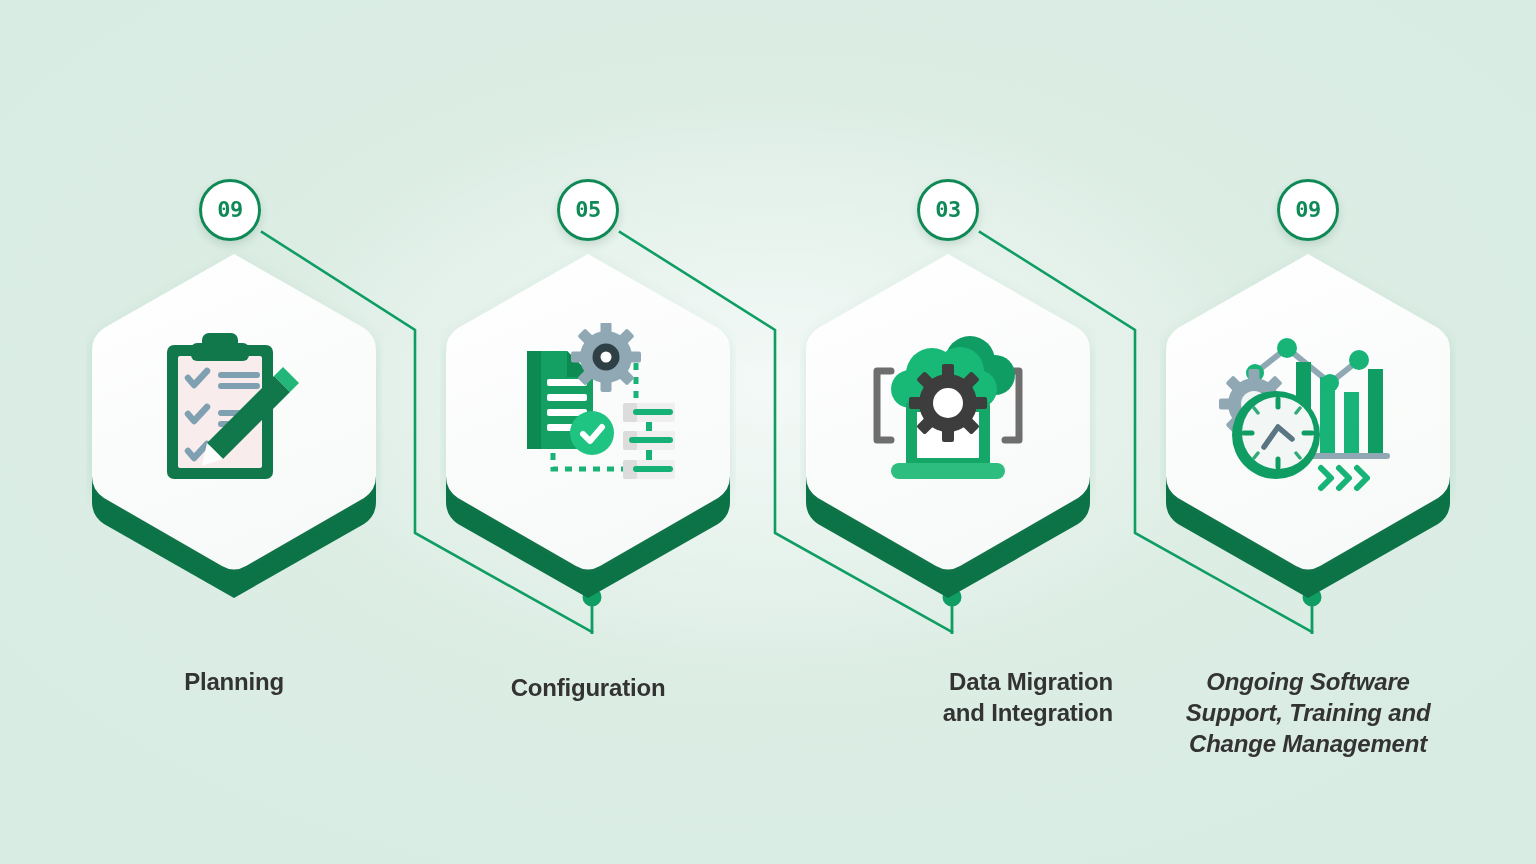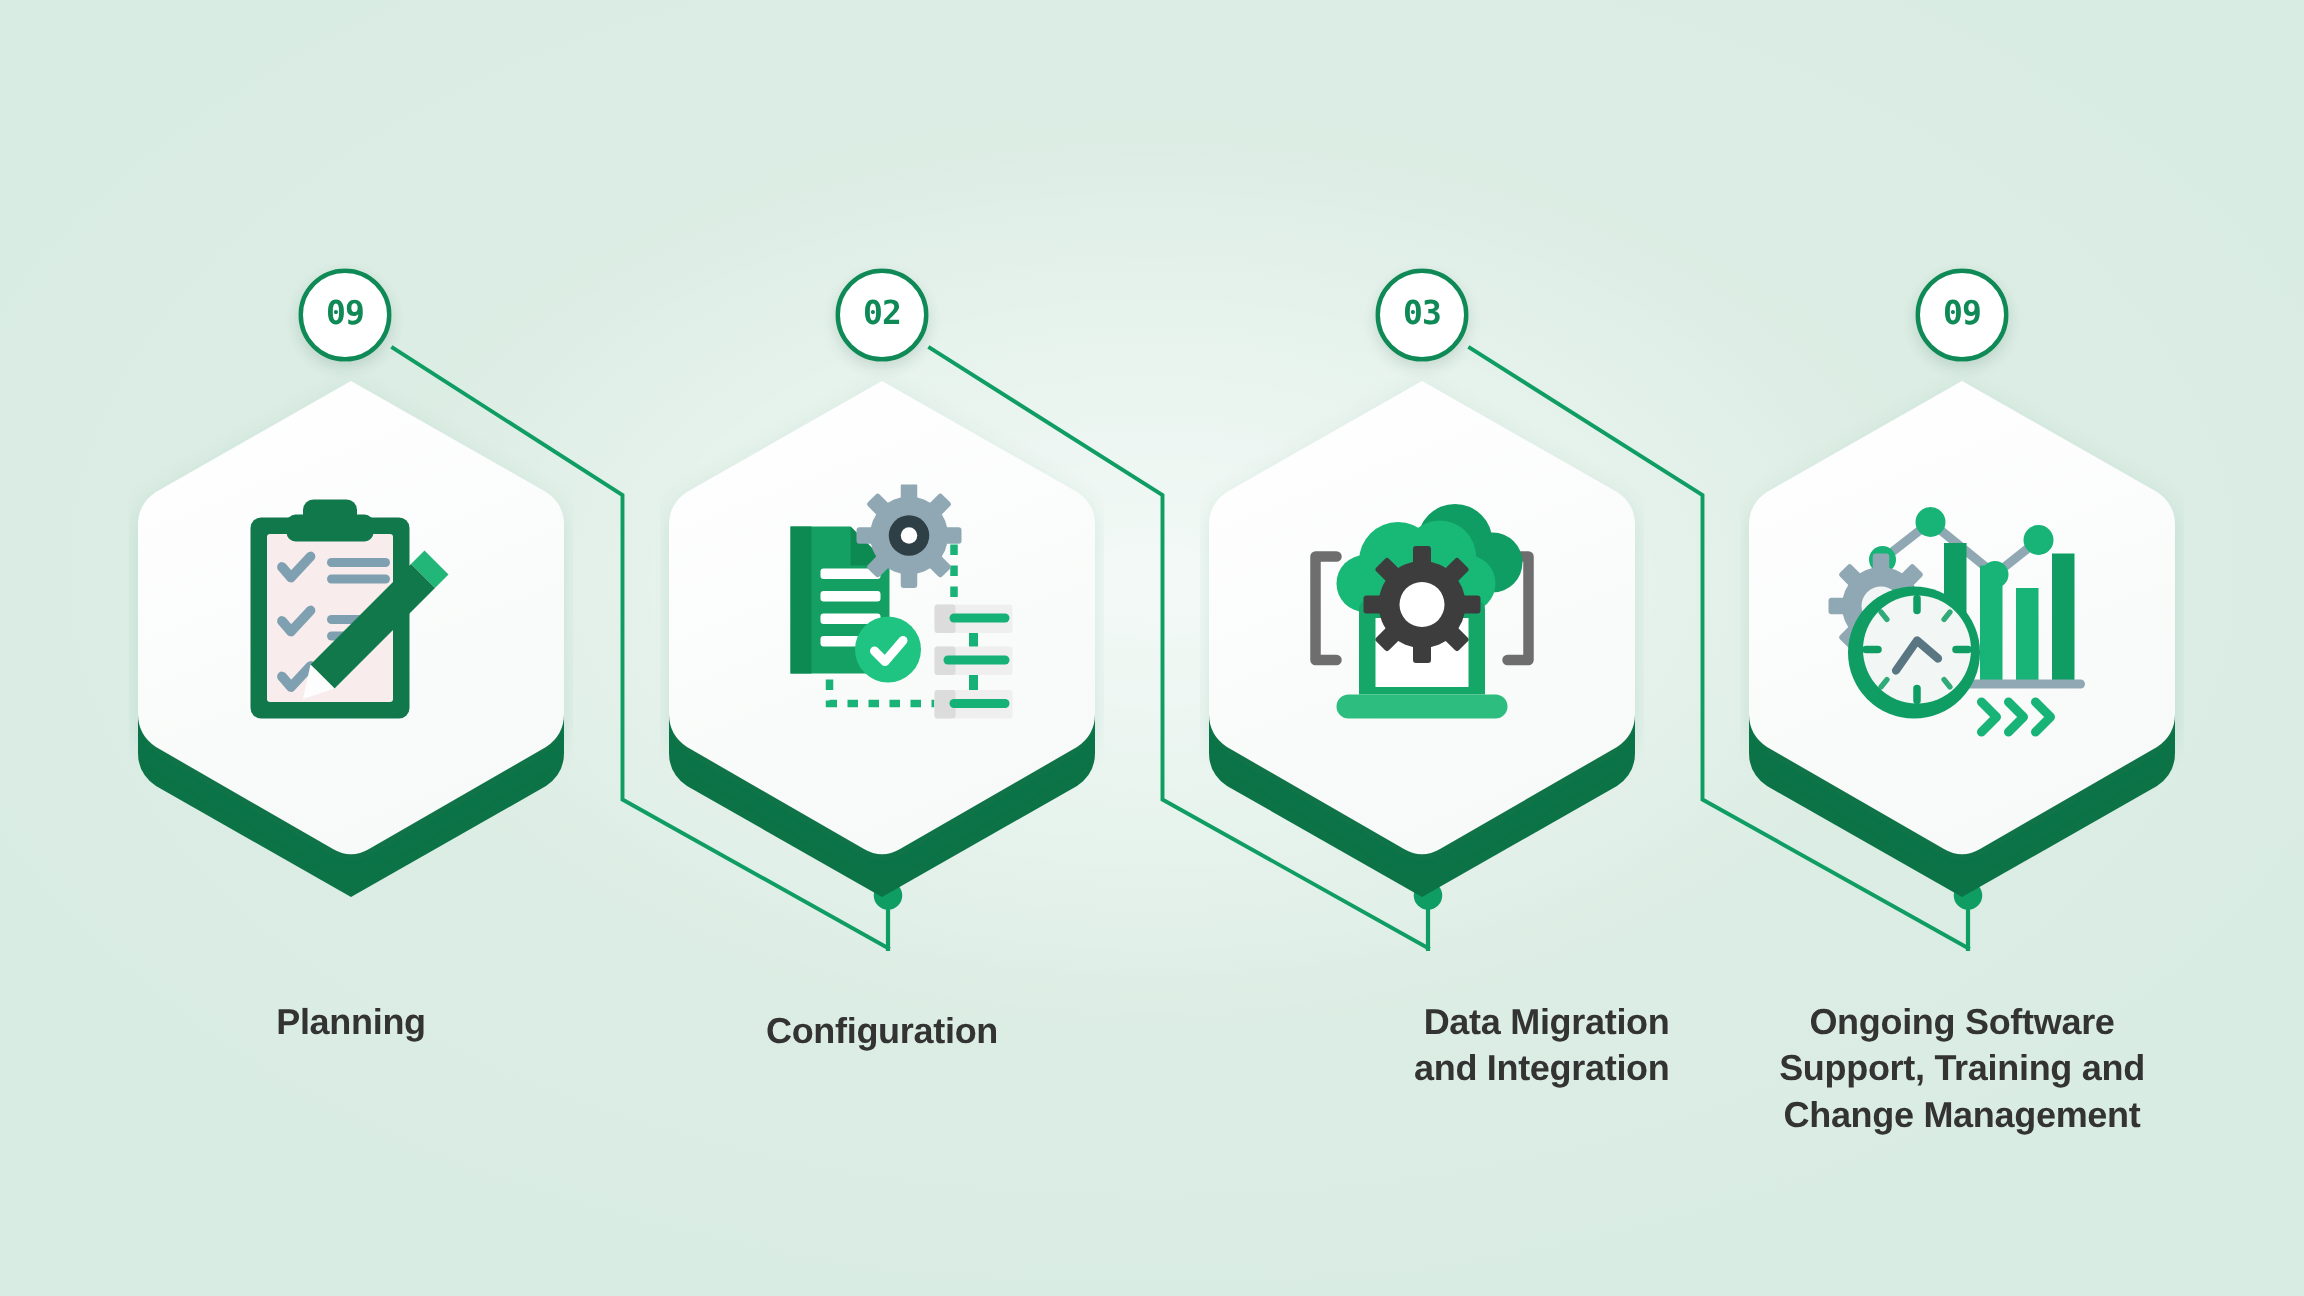--- a/index.html
+++ b/index.html
@@ -261,21 +261,21 @@
             <rect x="130" y="137" width="14" height="19" rx="2" fill="#dcdcdc"></rect>
             <rect x="140" y="143" width="40" height="6" rx="3" fill="#15b176"></rect>
             <rect x="153" y="99" width="6" height="9" fill="#15b176"></rect>
             <rect x="153" y="127" width="6" height="10" fill="#15b176"></rect>
           </g>
         </svg>
       </div>
     </div>
     <div class="badge" style="left:0px; top:-203px;">
       <div class="badge-ring"></div>
-      <span class="badge-num">02</span>
+      <span class="badge-num">05</span>
     </div>
     <div class="step-label" style="left:0px; top:259px;">Configuration</div>
   </div>
 
   <div class="step" style="left:948px; top:413px;">
     <div class="hex-wrap">
       <svg class="hex-shadow-back" viewBox="0 0 296 330" xmlns="http://www.w3.org/2000/svg">
         <path d="M148 6 L278 80 Q290 88 290 102 L290 228 Q290 242 278 250 L148 324 L18 250 Q6 242 6 228 L6 102 Q6 88 18 80 Z" fill="#0b7346"></path>
       </svg>
       <svg class="hex-front" viewBox="0 0 296 330" xmlns="http://www.w3.org/2000/svg">
@@ -423,18 +423,18 @@
             </g>
             <polyline points="-12,12 2,-8 16,4" fill="none" stroke="#5a7683" stroke-width="5.5" stroke-linecap="round" stroke-linejoin="round"></polyline>
           </g>
         </svg>
       </div>
     </div>
     <div class="badge" style="left:0px; top:-203px;">
       <div class="badge-ring"></div>
       <span class="badge-num">09</span>
     </div>
-    <div class="step-label" style="left:0px; top:253px;">Ongoing Software
+    <div class="step-label" style="left:0px; top:253px;font-style:italic;">Ongoing Software
 Support, Training and
 Change Management</div>
   </div>
 
 </div>
 
 </body></html>

